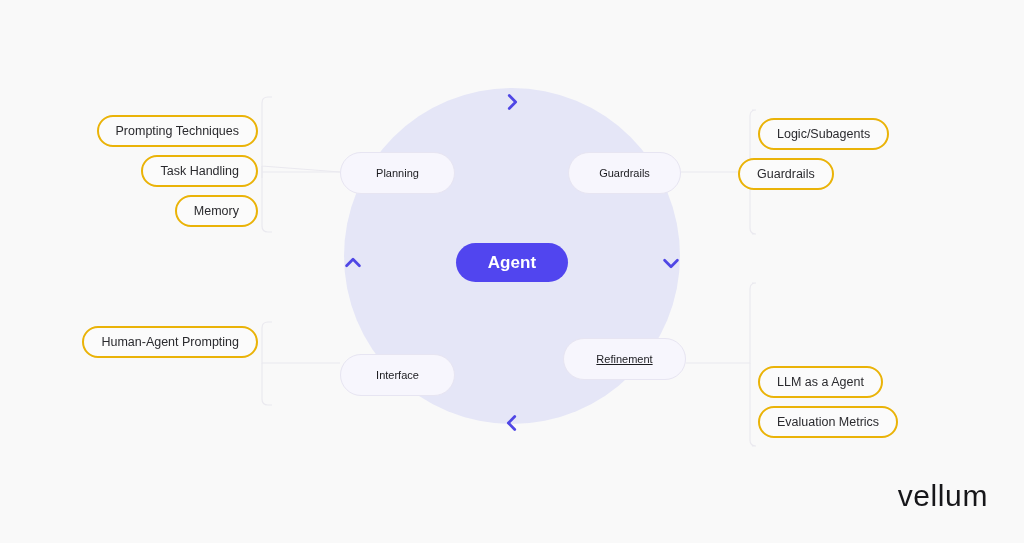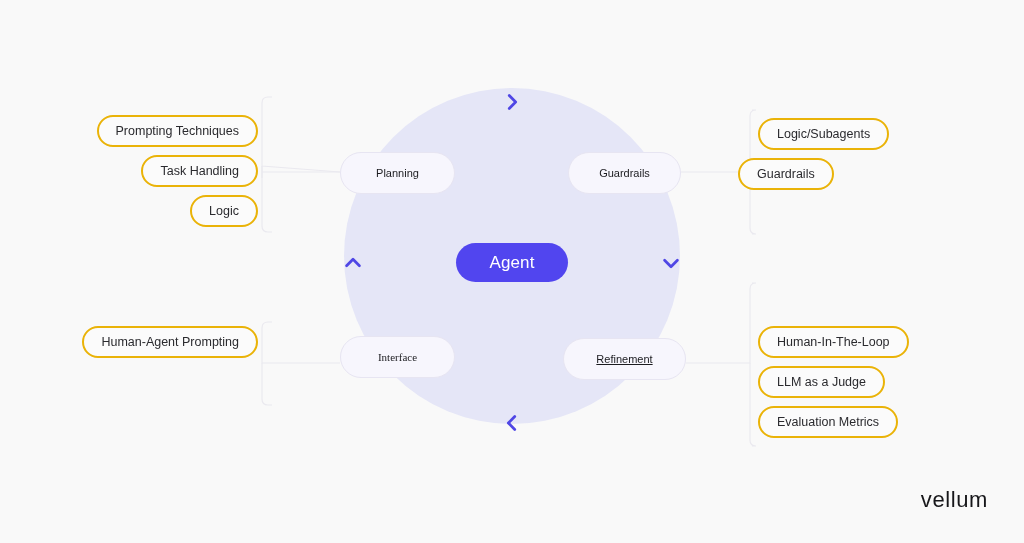--- a/index.html
+++ b/index.html
@@ -47,21 +47,21 @@
   .agent-pill {
     position: absolute;
     left: 456px;
     top: 243px;
     width: 112px;
     height: 39px;
     border-radius: 20px;
     background: #5145ef;
     color: #ffffff;
     font-size: 17px;
-    font-weight: normal;
+    font-weight: bold;
     display: flex;
     align-items: center;
     justify-content: center;
     letter-spacing: .1px;
   }
 
   
   .node {
     position: absolute;
     height: 42px;
@@ -69,21 +69,21 @@
     background: #f7f6fd;
     border: 1px solid #e7e5f2;
     display: flex;
     align-items: center;
     justify-content: center;
     font-size: 11px;
     color: #1b1b1f;
   }
   .node-planning   { left: 340px; top: 152px; width: 115px; }
   .node-execution  { left: 568px; top: 152px; width: 113px; }
-  .node-interface  { left: 340px; top: 336px; width: 115px; font-family: Liberation Serif, serif; }
+  .node-interface  { left: 340px; top: 354px; width: 115px; }
   .node-refinement { left: 563px; top: 338px; width: 123px; text-decoration: underline; }
 
   
   .sub {
     position: absolute;
     height: 32px;
     border-radius: 16px;
     background: #fbfbfb;
     border: 2px solid #eab308;
     display: flex;
@@ -102,21 +102,21 @@
     height: 543px;
     pointer-events: none;
   }
   #wires path { fill: none; stroke: #eae9ef; stroke-width: 1.2; }
 
   
   .wordmark {
     position: absolute;
     right: 36px;
     bottom: 30px;
-    font-size: 22px;
+    font-size: 30px;
     color: #17171a;
     letter-spacing: .6px;
   }
 </style>
 </head>
 <body>
 
 <div id="canvas">
 
   <svg id="wires" viewBox="0 0 1024 543">
@@ -160,26 +160,25 @@
 
   <div class="agent-pill">Agent</div>
 
   <div class="node node-planning">Planning</div>
   <div class="node node-execution">Guardrails</div>
   <div class="node node-interface">Interface</div>
   <div class="node node-refinement">Refinement</div>
 
   <div class="sub" style="right:766px; top:115px;">Prompting Techniques</div>
   <div class="sub" style="right:766px; top:155px;">Task Handling</div>
-  <div class="sub" style="right:766px; top:195px;">Logic</div>
+  <div class="sub" style="right:766px; top:195px;">Memory</div>
 
   <div class="sub" style="left:758px; top:118px;">Logic/Subagents</div>
   <div class="sub" style="left:738px; top:158px;">Guardrails</div>
 
   <div class="sub" style="right:766px; top:326px;">Human-Agent Prompting</div>
 
-  <div class="sub" style="left:758px; top:326px;">Human-In-The-Loop</div>
-  <div class="sub" style="left:758px; top:366px;">LLM as a Judge</div>
+  <div class="sub" style="left:758px; top:366px;">LLM as a Agent</div>
   <div class="sub" style="left:758px; top:406px;text-align:right;">Evaluation Metrics</div>
 
   <div class="wordmark">vellum</div>
 
 </div>
 
 </body></html>

